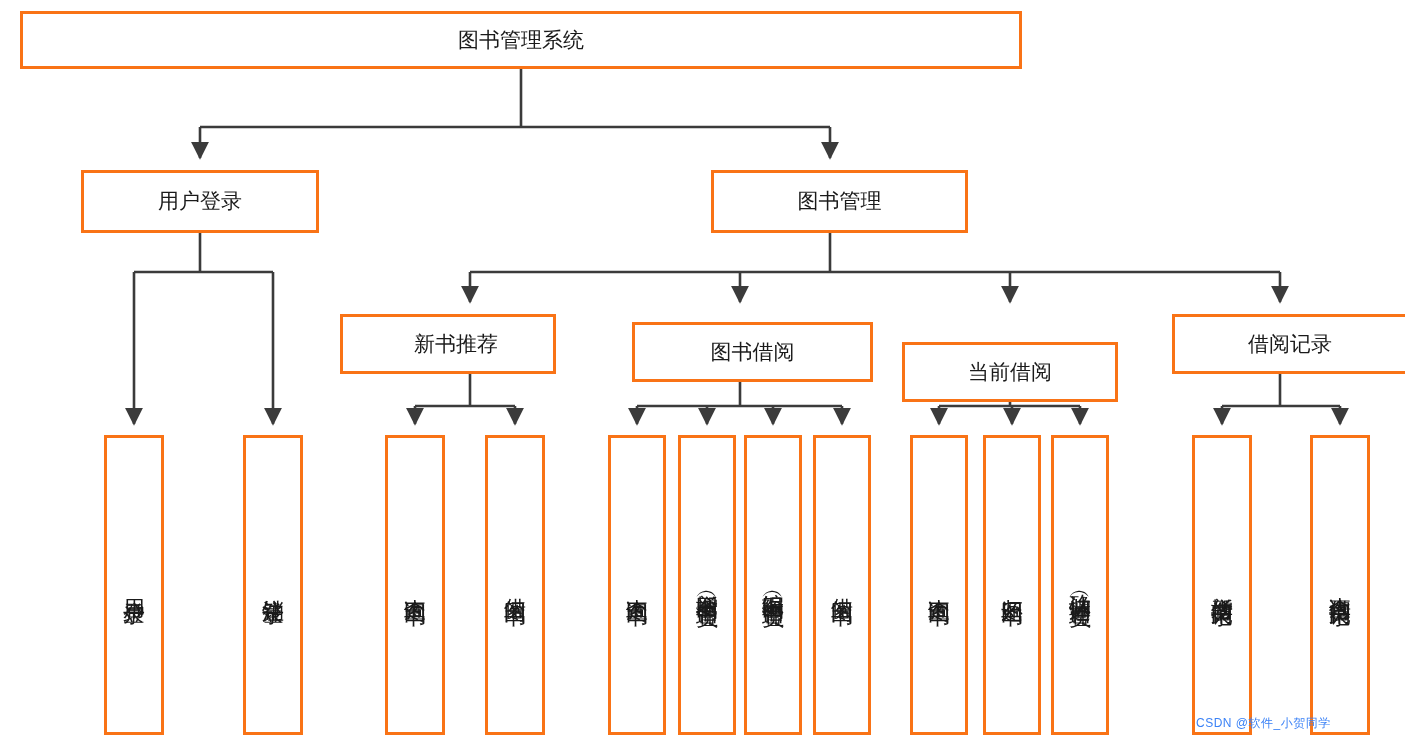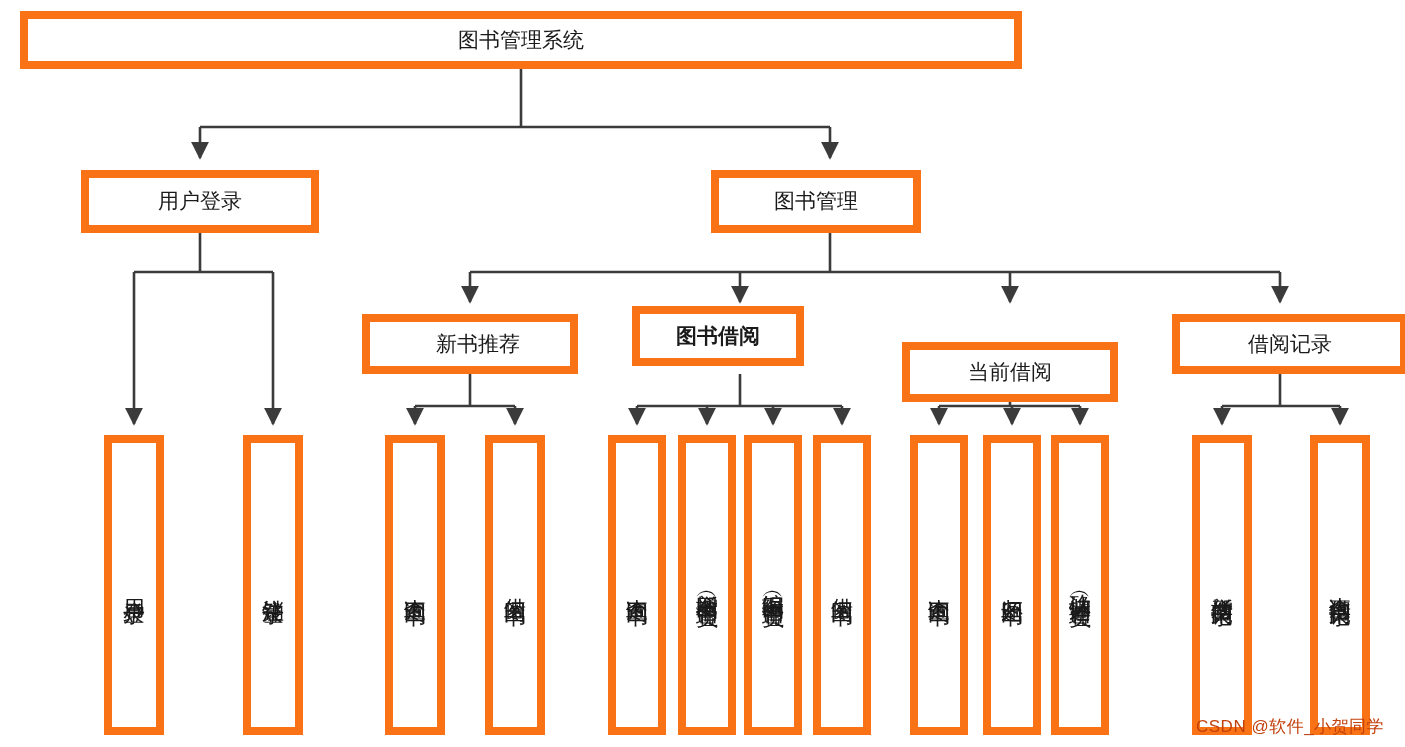--- a/index.html
+++ b/index.html
@@ -22,21 +22,21 @@
     left: 0;
     top: 0;
     width: 1405px;
     height: 747px;
     pointer-events: none;
   }
   .node {
     position: absolute;
     box-sizing: border-box;
     background: #ffffff;
-    border: 8px solid #f97316;
+    border: 3px solid #f97316;
     display: flex;
     align-items: center;
     justify-content: center;
   }
   .node .lbl {
     color: #1a1a1a;
     line-height: 1.18;
     white-space: nowrap;
   }
   
@@ -50,22 +50,22 @@
   }
   .node.vert .lbl {
     writing-mode: vertical-rl;
     text-orientation: upright;
     font-size: 22px;
     letter-spacing: 2px;
     white-space: nowrap;
   }
   .watermark {
     position: absolute;
-    color: #c2410c;
-    font-size: 17px;
+    color: #3b82f6;
+    font-size: 12px;
     letter-spacing: 0.5px;
     white-space: nowrap;
     user-select: none;
   }
 </style>
 </head>
 <body>
 
 <div id="canvas">
 
@@ -119,28 +119,28 @@
     </g>
   </svg>
 
   <div class="node horiz" style="left: 20px; top: 11px; width: 1002px; height: 58px;">
     <span class="lbl">图书管理系统</span>
   </div>
 
   <div class="node horiz" style="left: 81px; top: 170px; width: 238px; height: 63px;">
     <span class="lbl">用户登录</span>
   </div>
-  <div class="node horiz" style="left: 711px; top: 170px; width: 210px; height: 63px; align-items: center;">
+  <div class="node horiz" style="left: 711px; top: 170px; width: 257px; height: 63px; align-items: center;">
     <span class="lbl">图书管理</span>
   </div>
 
-  <div class="node horiz" style="left: 362px; top: 314px; width: 216px; height: 60px; padding-left: 16px;">
+  <div class="node horiz" style="left: 340px; top: 314px; width: 216px; height: 60px; padding-left: 16px;">
     <span class="lbl">新书推荐</span>
   </div>
-  <div class="node horiz" style="left: 632px; top: 306px; width: 172px; height: 60px; font-weight: bold;">
+  <div class="node horiz" style="left: 632px; top: 322px; width: 241px; height: 60px;">
     <span class="lbl">图书借阅</span>
   </div>
   <div class="node horiz" style="left: 902px; top: 314px; width: 216px; height: 60px; margin-top: 28px;">
     <span class="lbl">当前借阅</span>
   </div>
   <div class="node horiz" style="left: 1172px; top: 314px; width: 236px; height: 60px;">
     <span class="lbl">借阅记录</span>
   </div>
 
   <div class="node vert" style="left: 104px; top: 435px; width: 60px; height: 300px;">

